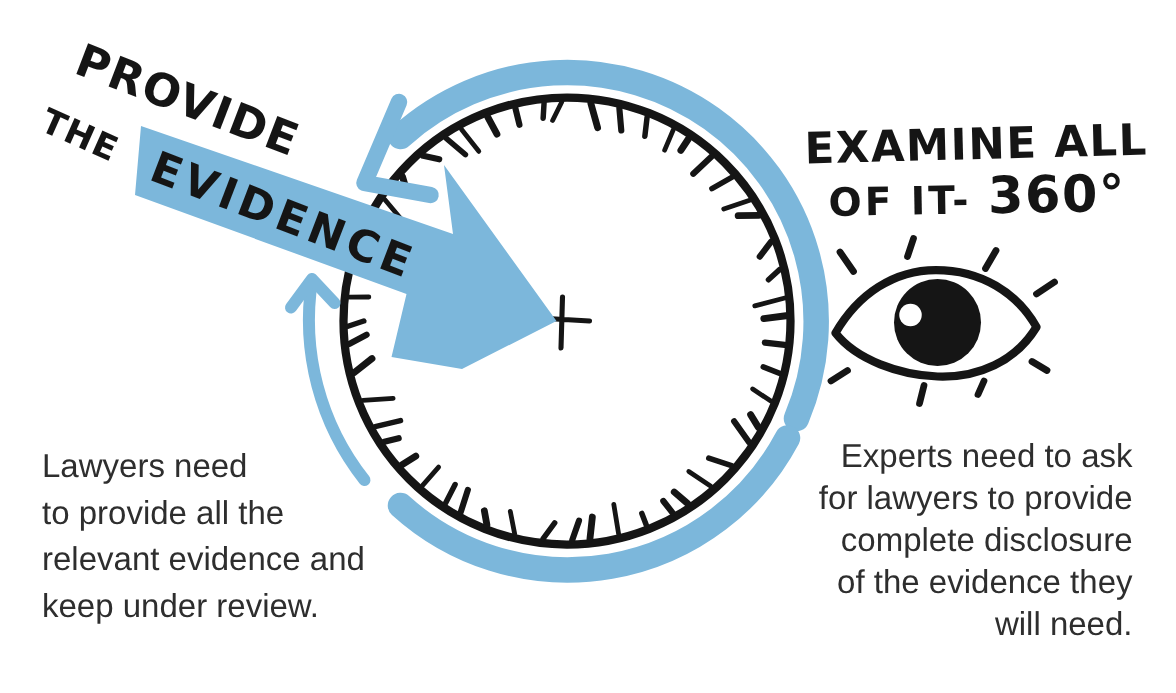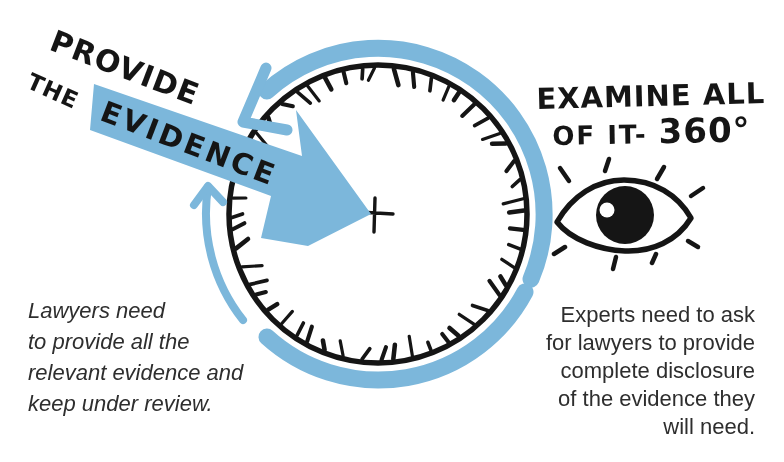--- a/index.html
+++ b/index.html
@@ -34,22 +34,22 @@
   .hand-evidence{left:107px;top:97px;font-size:29px;letter-spacing:3px;transform:rotate(21deg);}
   .hand-examine1{left:536px;top:85px;font-size:29px;letter-spacing:1px;transform:rotate(-1.5deg);}
   .hand-examine2{left:552px;top:116px;font-size:26px;letter-spacing:2px;transform:rotate(-1deg);}
   .hand-examine2 .deg{font-size:34px;letter-spacing:1px;}
   .caption{
     position:absolute;
     color:var(--text);
     font-size:22px;
     white-space:pre-line;
   }
-  .caption-left{left:28px;top:295px;line-height:31px;text-align:left;font-style:italic;}
-  .caption-right{right:29px;top:301px;line-height:28px;text-align:right;}
+  .caption-left{left:28px;top:295px;line-height:31px;text-align:left;}
+  .caption-right{right:29px;top:290px;line-height:28px;text-align:right;}
 </style>
 </head>
 <body>
 
 <div class="stage">
 
   <svg width="784" height="462" viewBox="0 0 784 462">
     <defs>
       <clipPath id="eyeclip">
         <path d="M557 222 C572 196, 596 180, 624 180 C654 180, 678 195, 691 218 C677 241, 652 252, 625 251 C600 250, 571 240, 557 222 Z"></path>

